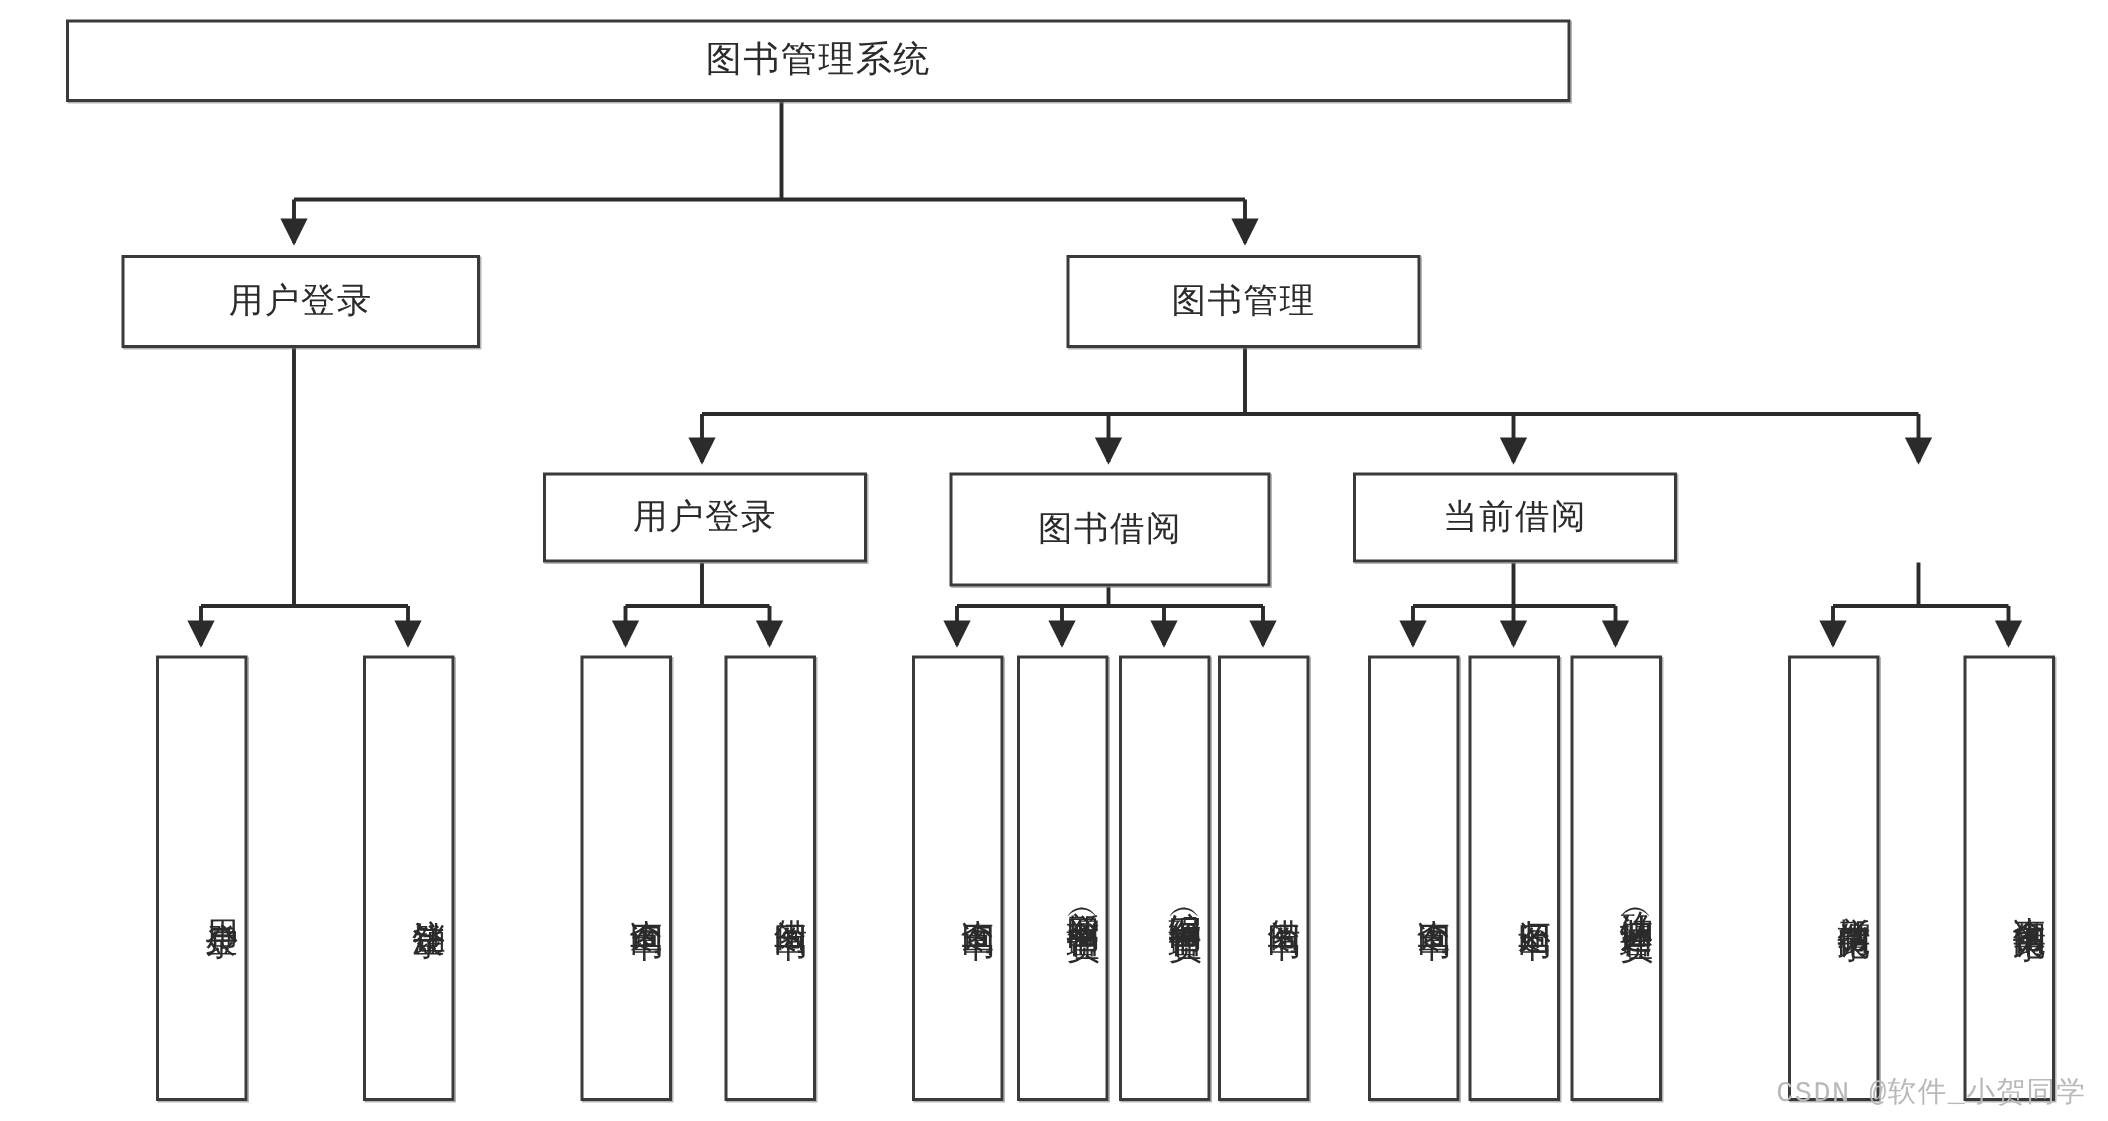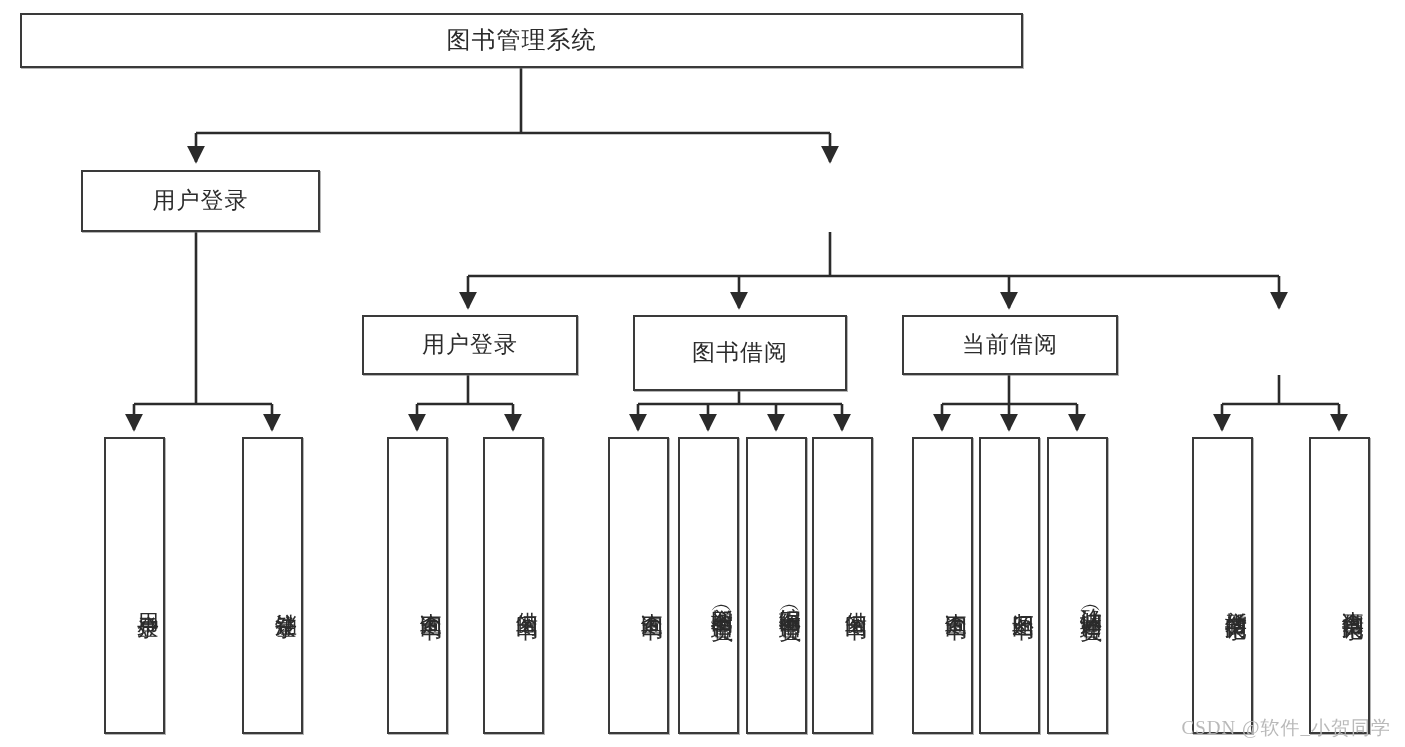--- a/index.html
+++ b/index.html
@@ -32,20 +32,21 @@
     color:#2b2b2b;
     z-index:2;
   }
   .node.horiz{
     font-size:23px;
     letter-spacing:1px;
     line-height:1.1;
   }
   .node.root{
     font-size:24px;
+    margin-left:24px;
   }
   .node.vert{
     font-size:22px;
     writing-mode:vertical-rl;
     text-orientation:upright;
     align-items:flex-start;
     justify-content:center;
     padding-top:26px;
     line-height:1.32;
     letter-spacing:2px;
@@ -56,21 +57,21 @@
     white-space:nowrap;
   }
   .watermark{
     position:absolute;
     right:14px;bottom:6px;
     font-size:19px;
     color:#b9b9b9;
     letter-spacing:1px;
     z-index:5;
     white-space:nowrap;
-    font-family:Liberation Serif, serif;
+    font-family:Liberation Mono, monospace;
   }
 </style>
 </head>
 <body>
 
 <div id="diagram-root">
 
   <svg id="connectors" viewBox="0 0 1405 747" xmlns="http://www.w3.org/2000/svg">
     <defs>
       <marker id="arrow" viewBox="0 0 10 10" refX="9" refY="5" markerWidth="7" markerHeight="7" orient="auto-start-reverse">
@@ -121,20 +122,23 @@
     </g>
   </svg>
 
   <div class="node horiz root" style="left:20px;top:13px;width:1003px;height:55px;">
     <span>图书管理系统</span>
   </div>
 
   <div class="node horiz" style="left:81px;top:170px;width:239px;height:62px;">
     <span>用户登录</span>
   </div>
+  <div class="node horiz" style="left:711px;top:170px;width:236px;height:62px;">
+    <span>图书管理</span>
+  </div>
 
   <div class="node horiz" style="left:362px;top:315px;width:216px;height:60px;">
     <span>用户登录</span>
   </div>
   <div class="node horiz" style="left:633px;top:315px;width:214px;height:76px;">
     <span>图书借阅</span>
   </div>
   <div class="node horiz" style="left:902px;top:315px;width:216px;height:60px;">
     <span>当前借阅</span>
   </div>

